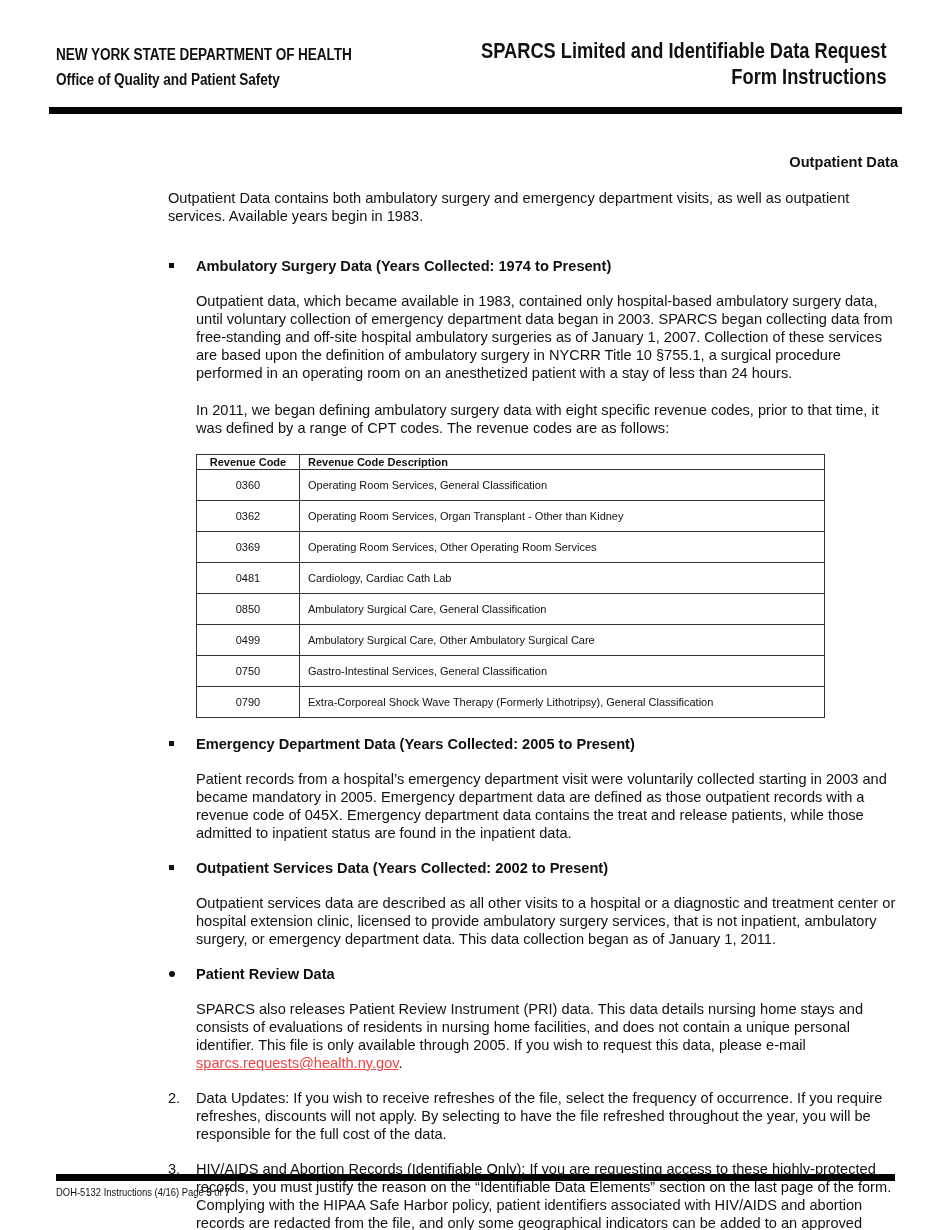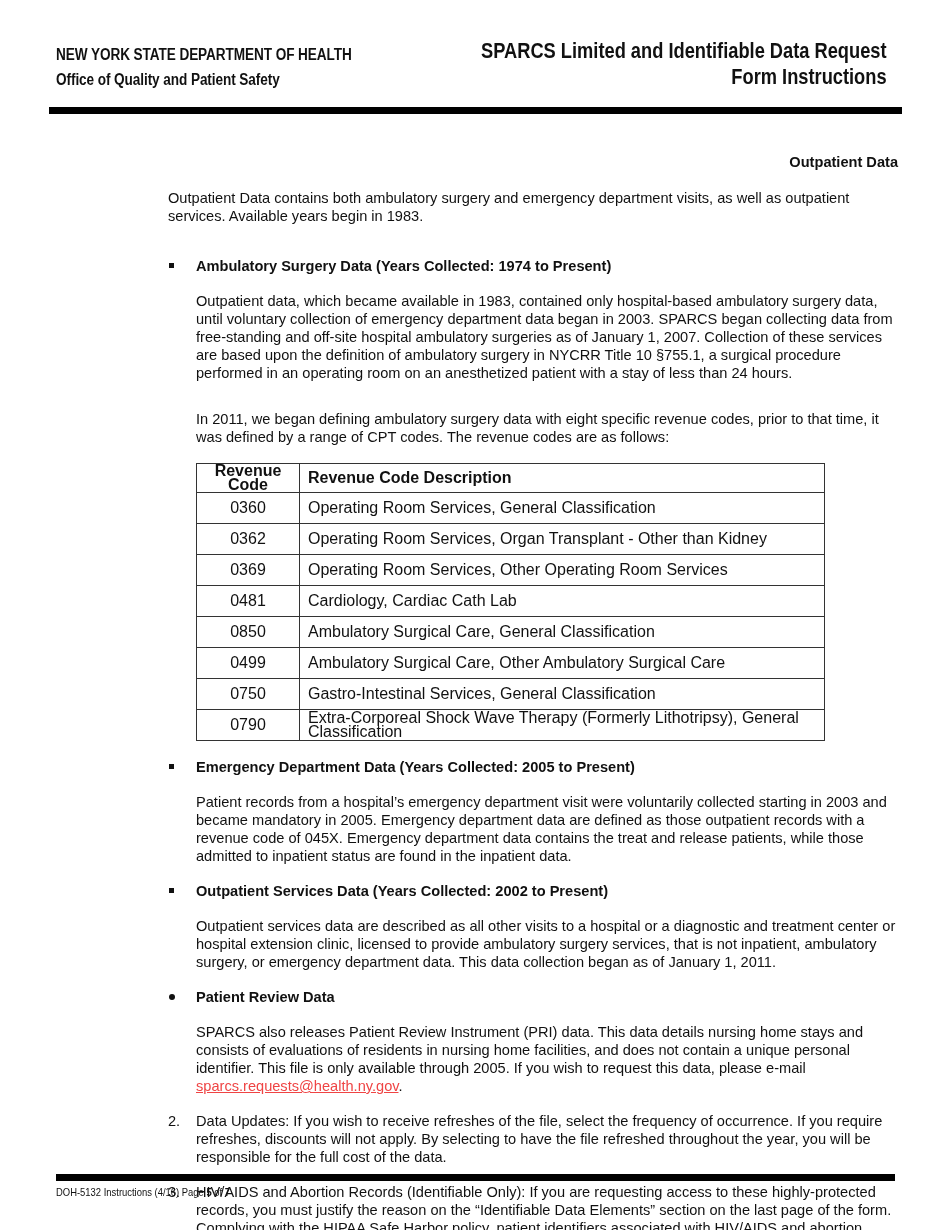--- a/index.html
+++ b/index.html
@@ -112,26 +112,26 @@
       top: 6px;
       width: 6px;
       height: 6px;
       border-radius: 50%;
       background: #111;
     }
     .bullet-body {
       margin-left: 28px;
       margin-bottom: 17px;
     }
-    .sub-para { margin-bottom: 28px; }
+    .sub-para { margin-bottom: 19px; }
 
     table.rev {
       border-collapse: collapse;
       width: 629px;
-      font-size: 16px;
+      font-size: 11px;
       line-height: 14px;
       margin-left: 28px;
       margin-bottom: 17px;
     }
     table.rev th, table.rev td {
       border: 1px solid #333;
       padding: 0 8px;
       height: 14px;
     }
     table.rev th {

